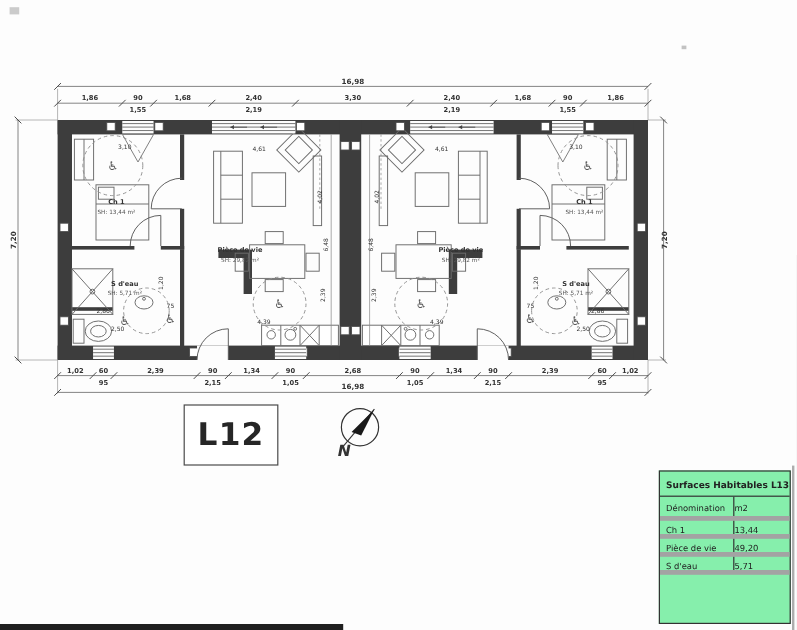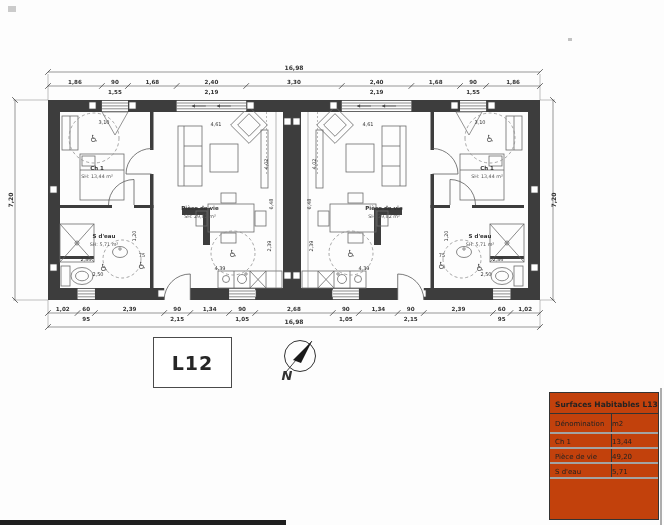--- a/index.html
+++ b/index.html
@@ -1,27 +1,27 @@
 <!DOCTYPE html>
 <html><head>
 <meta charset="utf-8">
 <style>
   html,body{margin:0;padding:0;background:#e8e8e8;}
   .stage{position:relative;width:664px;height:525px;background:#fdfdfd;overflow:hidden;
          font-family:"DejaVu Sans",sans-serif;}
   svg text{font-family:"DejaVu Sans",sans-serif;}
   .unit-box{position:absolute;border:1.6px solid #4a4a4a;background:#fff;display:flex;
-            align-items:center;justify-content:center;font-weight:bold;font-size:19px;
+            align-items:center;justify-content:center;font-weight:bold;font-size:26px;
             letter-spacing:1px;color:#262626;}
   .surface-table{position:absolute;left:549px;top:392px;width:110px;height:128px;
-                 border:1px solid #333;background:#c2410c;font-size:7px;color:#222;
+                 border:1px solid #333;background:#86efac;font-size:7px;color:#222;
                  box-sizing:border-box;display:flex;flex-direction:column;}
   .st-title{height:21px;box-sizing:border-box;padding:7px 0 0 5px;font-weight:bold;
             font-size:7.5px;border-bottom:1px solid #333;}
-  .st-row{display:flex;box-sizing:border-box;border-bottom:2px solid #a3a3a3;}
+  .st-row{display:flex;box-sizing:border-box;border-bottom:4px solid #a3a3a3;}
   .st-header{height:20px;}
   .st-name{width:62px;box-sizing:border-box;border-right:1px solid #333;padding:6px 0 0 5px;}
   .st-val{flex:1;text-align:left;padding:6px 4px 0 0;}
   .st-data{height:15px;}
   .st-data .st-name{padding-top:4px;}
   .st-data .st-val{padding-top:4px;}
   .st-total{flex:1;border-bottom:none;}
   .st-total .st-val{font-weight:bold;font-size:8.5px;padding-top:9px;}
 </style>
 </head>

